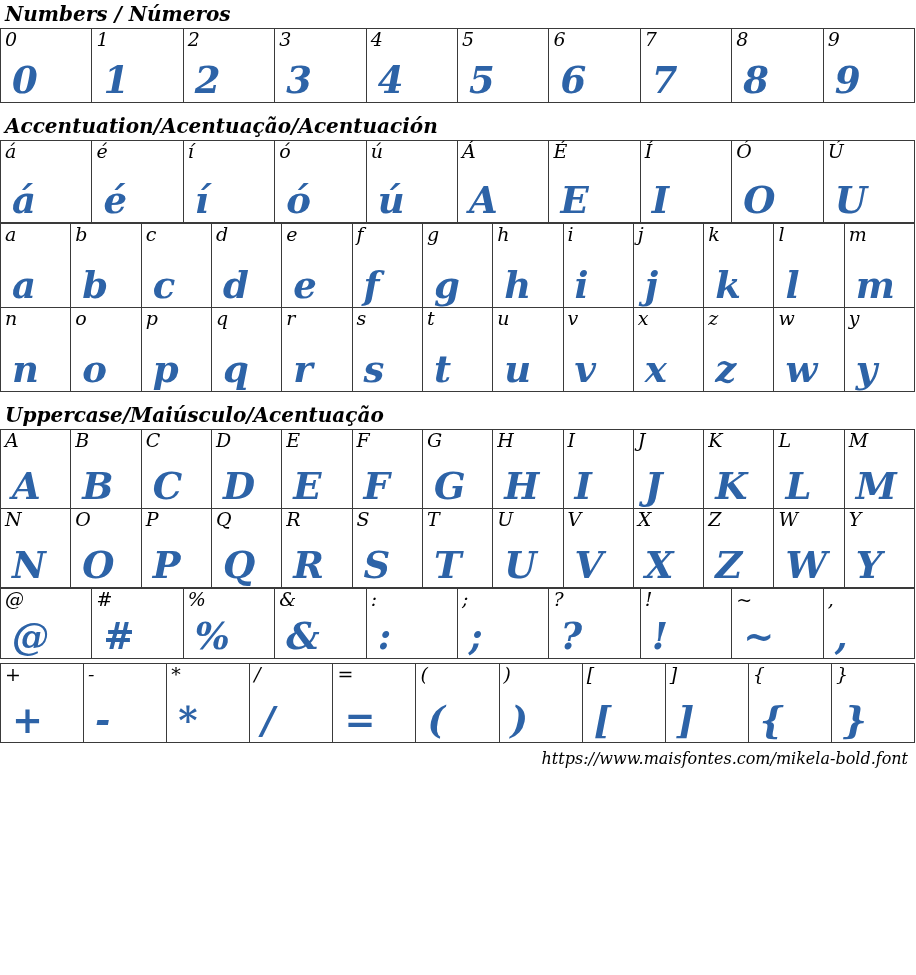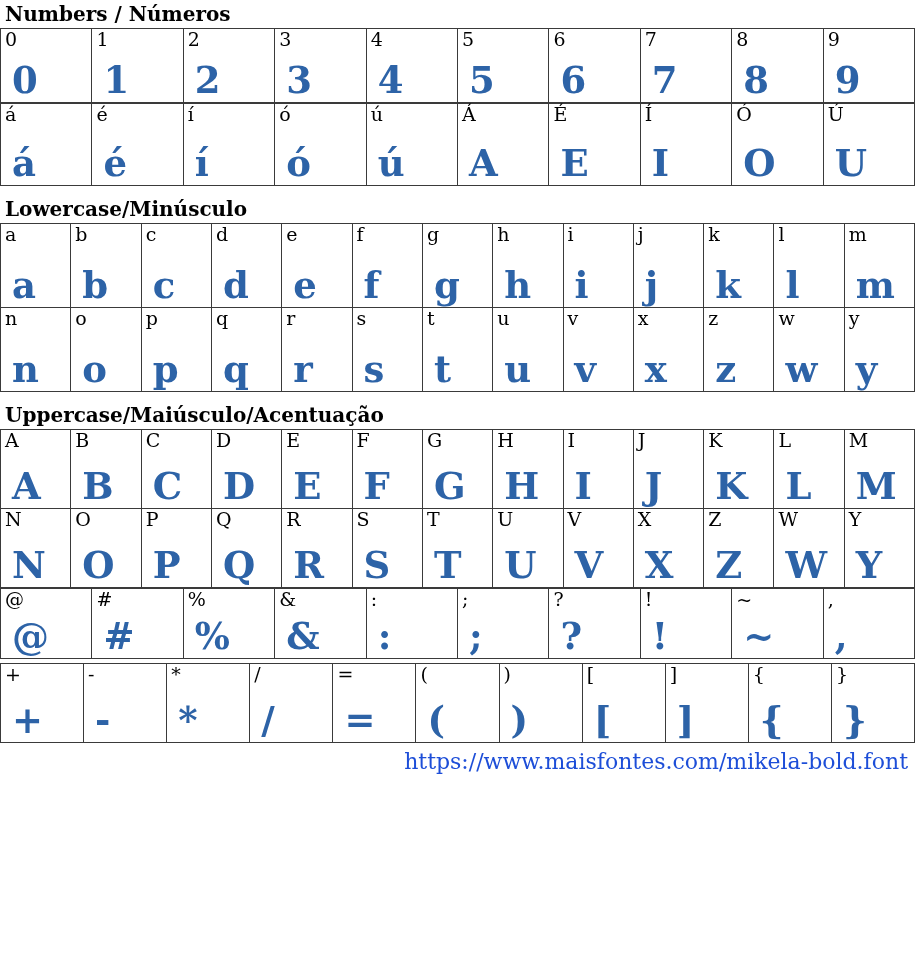--- a/index.html
+++ b/index.html
@@ -14,20 +14,21 @@
   }
   body {
     width: 916px;
     height: 975px;
     font-family: "DejaVu Serif", serif;
     color: var(--ink);
     overflow: hidden;
   }
   #specimen {
     width: 916px;
+    font-style: italic;
   }
   section h2 {
     font-family: "DejaVu Serif", serif;
     font-weight: bold;
     font-size: 20px;
     color: #000;
     margin: 11px 0 2px 5px;
     line-height: 1.2;
   }
   section:first-child h2 {
@@ -73,22 +74,22 @@
     padding-left: 7px;
     white-space: pre;
   }
   footer {
     width: 908px;
     text-align: right;
     margin-top: 6px;
   }
   footer a {
     font-family: "DejaVu Serif", serif;
-    font-size: 22px;
-    color: #1d4ed8;
+    font-size: 16px;
+    color: #000000;
     text-decoration: none;
   }
 </style>
 </head>
 <body>
 
 <main id="specimen">
   <div id="sections">
       <section>
         <h2>Numbers / Números</h2>
@@ -131,20 +132,21 @@
               <span class="sample-char">8</span>
             </div>
             <div class="glyph-cell">
               <span class="ref-char">9</span>
               <span class="sample-char">9</span>
             </div>
           </div>
         </div>
       </section>
       <section>
+        <h2>Accentuation/Acentuação/Acentuación</h2>
         <div class="glyph-table">
           <div class="glyph-row" style="height: 82px;">
             <div class="glyph-cell">
               <span class="ref-char">á</span>
               <span class="sample-char">á</span>
             </div>
             <div class="glyph-cell">
               <span class="ref-char">é</span>
               <span class="sample-char">é</span>
             </div>
@@ -177,21 +179,20 @@
               <span class="sample-char">O</span>
             </div>
             <div class="glyph-cell">
               <span class="ref-char">Ú</span>
               <span class="sample-char">U</span>
             </div>
           </div>
         </div>
       </section>
       <section>
-        <h2>Lowercase/Minúsculo</h2>
         <div class="glyph-table">
           <div class="glyph-row" style="height: 84px;">
             <div class="glyph-cell">
               <span class="ref-char">a</span>
               <span class="sample-char">a</span>
             </div>
             <div class="glyph-cell">
               <span class="ref-char">b</span>
               <span class="sample-char">b</span>
             </div>

